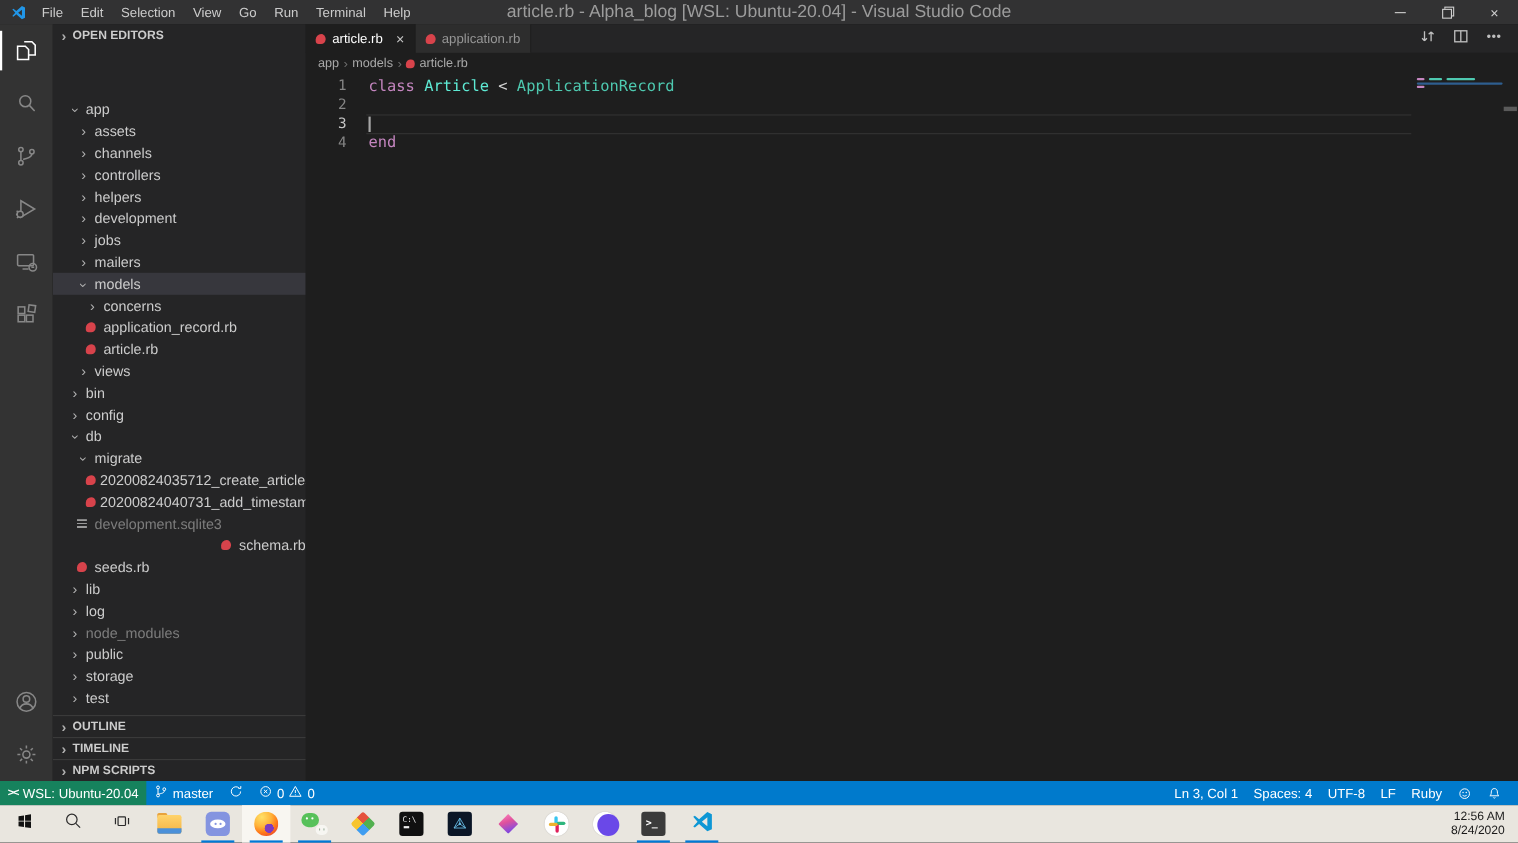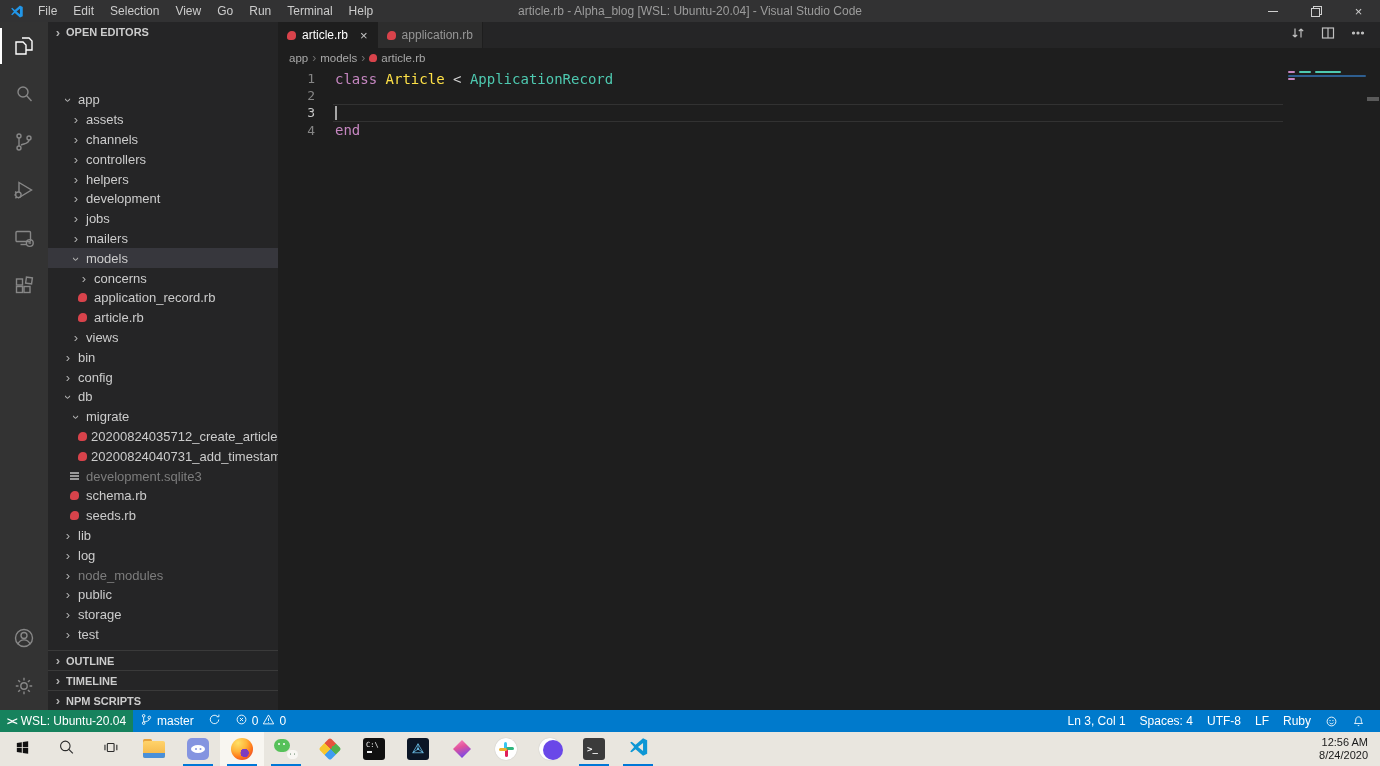--- a/index.html
+++ b/index.html
@@ -6,21 +6,21 @@
   html,body { width:1380px; height:766px; overflow:hidden; background:#1e1e1e;
     font-family:"Liberation Sans", sans-serif; -webkit-font-smoothing:antialiased; }
 
   
   #titlebar { position:absolute; left:0; top:0; width:1380px; height:22px;
     background:#323233; display:flex; align-items:center; color:#cccccc; font-size:12px; }
   #vscode-logo { width:15px; height:15px; margin:0 6px 0 9px; }
   #menubar { display:flex; height:100%; }
   .menu-item { padding:0 8px; display:flex; align-items:center; cursor:default; }
   #window-title { position:absolute; left:50%; transform:translateX(-50%); color:#9c9c9c;
-    white-space:nowrap; font-size:12px; }
+    white-space:nowrap; font-size:16px; }
   #win-controls { position:absolute; right:0; top:0; height:22px; display:flex; }
   .win-btn { width:43px; height:22px; display:flex; align-items:center; justify-content:center; color:#d0d0d0; }
   .glyph-min { width:10px; height:1px; background:#d0d0d0; }
   .glyph-restore { position:relative; width:10px; height:10px; }
   .glyph-restore::before { content:""; position:absolute; left:2px; top:0; width:7px; height:7px; border:1px solid #d0d0d0; }
   .glyph-restore::after  { content:""; position:absolute; left:0; top:2px; width:7px; height:7px; border:1px solid #d0d0d0; background:#323233; }
   .glyph-close { font-size:13px; line-height:1; }
 
   
   #activitybar { position:absolute; left:0; top:22px; width:48px; height:688px;
@@ -332,21 +332,21 @@
           <i class="ico-ruby" style="display: block;"></i>
         </span>
         <span class="lbl">20200824040731_add_timestamps...</span>
       </div>
       <div class="row dim" style="padding-left: 22px;">
         <span class="fico">
           <i class="ico-db" style="display: block;"></i>
         </span>
         <span class="lbl">development.sqlite3</span>
       </div>
-      <div class="row" style="padding-left: 22px;">
+      <div class="row" style="padding-left: 22px; justify-content: flex-end;">
         <span class="fico">
           <i class="ico-ruby" style="display: block;"></i>
         </span>
         <span class="lbl">schema.rb</span>
       </div>
       <div class="row" style="padding-left: 22px;">
         <span class="fico">
           <i class="ico-ruby" style="display: block;"></i>
         </span>
         <span class="lbl">seeds.rb</span>
@@ -429,21 +429,21 @@
       <span class="sep">›</span>
       <span>models</span>
       <span class="sep">›</span>
       <i class="ico-ruby"></i>
       <span>article.rb</span>
     </div>
   <div id="code">
     <div id="code-lines">
         <div class="cline" style="top: 3px;">
           <span class="gut">1</span>
-          <span class="src"><span class="tok" style="color: rgb(197, 134, 192);">class </span><span class="tok" style="color: #fde047;">Article </span><span class="tok" style="color: rgb(212, 212, 212);">&lt; </span><span class="tok" style="color: rgb(78, 201, 176);">ApplicationRecord</span></span>
+          <span class="src"><span class="tok" style="color: rgb(197, 134, 192);">class </span><span class="tok" style="color: #5eead4;">Article </span><span class="tok" style="color: rgb(212, 212, 212);">&lt; </span><span class="tok" style="color: rgb(78, 201, 176);">ApplicationRecord</span></span>
         </div>
         <div class="cline" style="top: 20.2px;">
           <span class="gut">2</span>
           <span class="src"></span>
         </div>
         <div class="cline" style="top: 37.4px;">
           <div class="cur-box"></div>
           <div class="cursor" style="top: 1.5px;"></div>
           <span class="gut" style="color: rgb(198, 198, 198);">3</span>
           <span class="src"></span>

